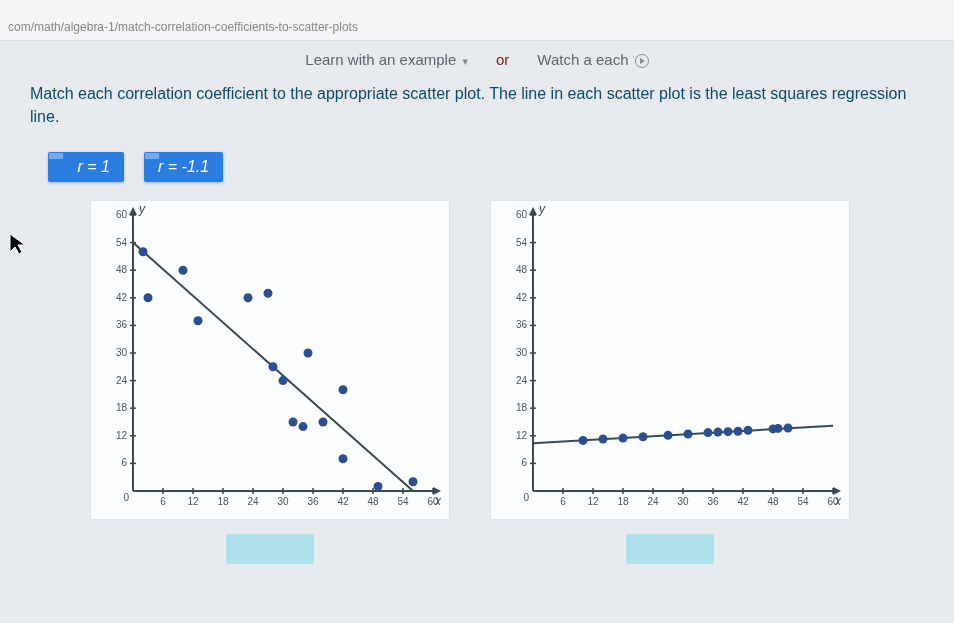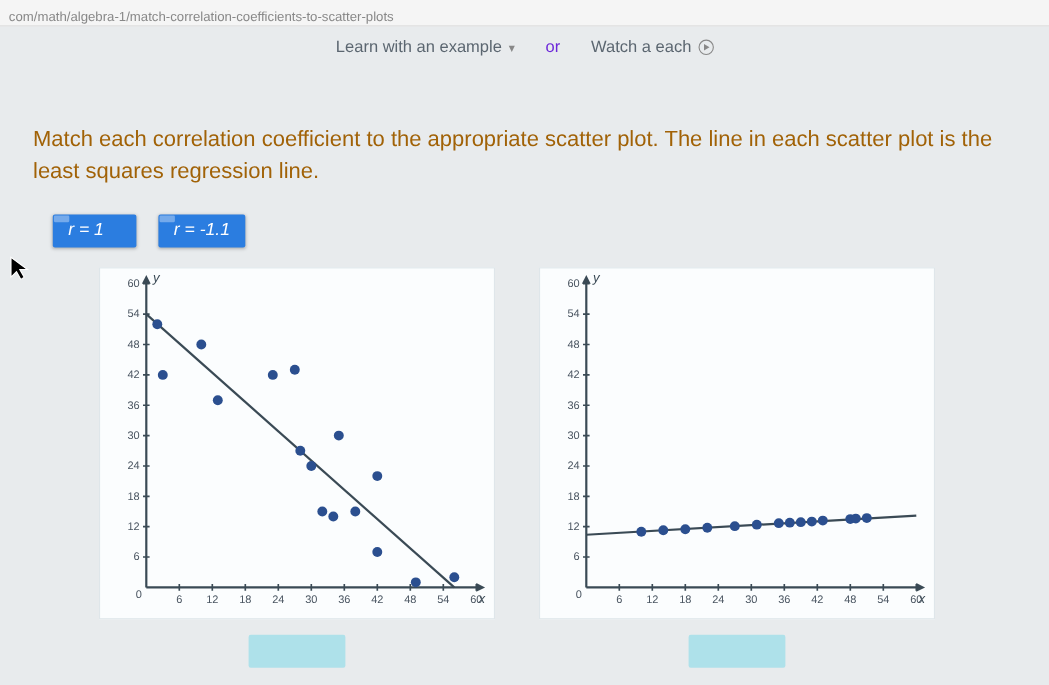--- a/index.html
+++ b/index.html
@@ -10,78 +10,77 @@
     height: 623px;
     overflow: hidden;
     color: #4a5561;
     position: relative;
   }
   .url-bar {
     height: 24px;
     background: #f5f5f5;
     font-size: 12px;
     color: #888;
-    padding: 8px 8px;
+    padding: 20px 8px;
     border-bottom: 1px solid #ddd;
   }
   .top-actions {
     display: flex;
     justify-content: center;
     align-items: center;
     gap: 28px;
     padding: 10px 0 14px 0;
     font-size: 15px;
     color: #5b6670;
   }
-  .top-actions .sep { color: #6d28d9; }
+  .top-actions .sep { color: #7f1d1d; }
   .play-icon {
     display: inline-block;
     width: 14px; height: 14px;
     border: 1px solid #888; border-radius: 50%;
     position: relative; vertical-align: middle;
     margin-left: 2px;
   }
   .play-icon::after {
     content: "";
     position: absolute;
     left: 4px; top: 3px;
     border-left: 5px solid #888;
     border-top: 3px solid transparent;
     border-bottom: 3px solid transparent;
   }
   .chev { font-size: 11px; color: #888; margin-left:2px;}
   .content {
     padding: 0 30px;
   }
   .prompt {
-    font-size: 20px;
-    color: #a16207;
+    font-size: 16px;
+    color: #0c4a6e;
     line-height: 1.45;
     margin-bottom: 24px;
     max-width: 880px;
-    margin-top: 48px;
   }
   .tiles-row {
     display: flex;
     gap: 20px;
     margin-left: 18px;
     margin-bottom: 18px;
   }
   .tile {
     background: #2b7de0;
     color: #fff;
     padding: 6px 14px;
     font-size: 16px;
     font-style: italic;
     border-radius: 2px;
     position: relative;
     box-shadow: 0 1px 3px rgba(0,0,0,.25);
     cursor: move;
     min-width: 76px;
-    text-align: left;
+    text-align: right;
   }
   .tile .tile-speaker {
     position: absolute;
     top: 1px; left: 1px;
     width: 14px; height: 6px;
     background: rgba(255,255,255,.35);
     border-radius: 1px;
   }
   .plots-row {
     display: flex;

